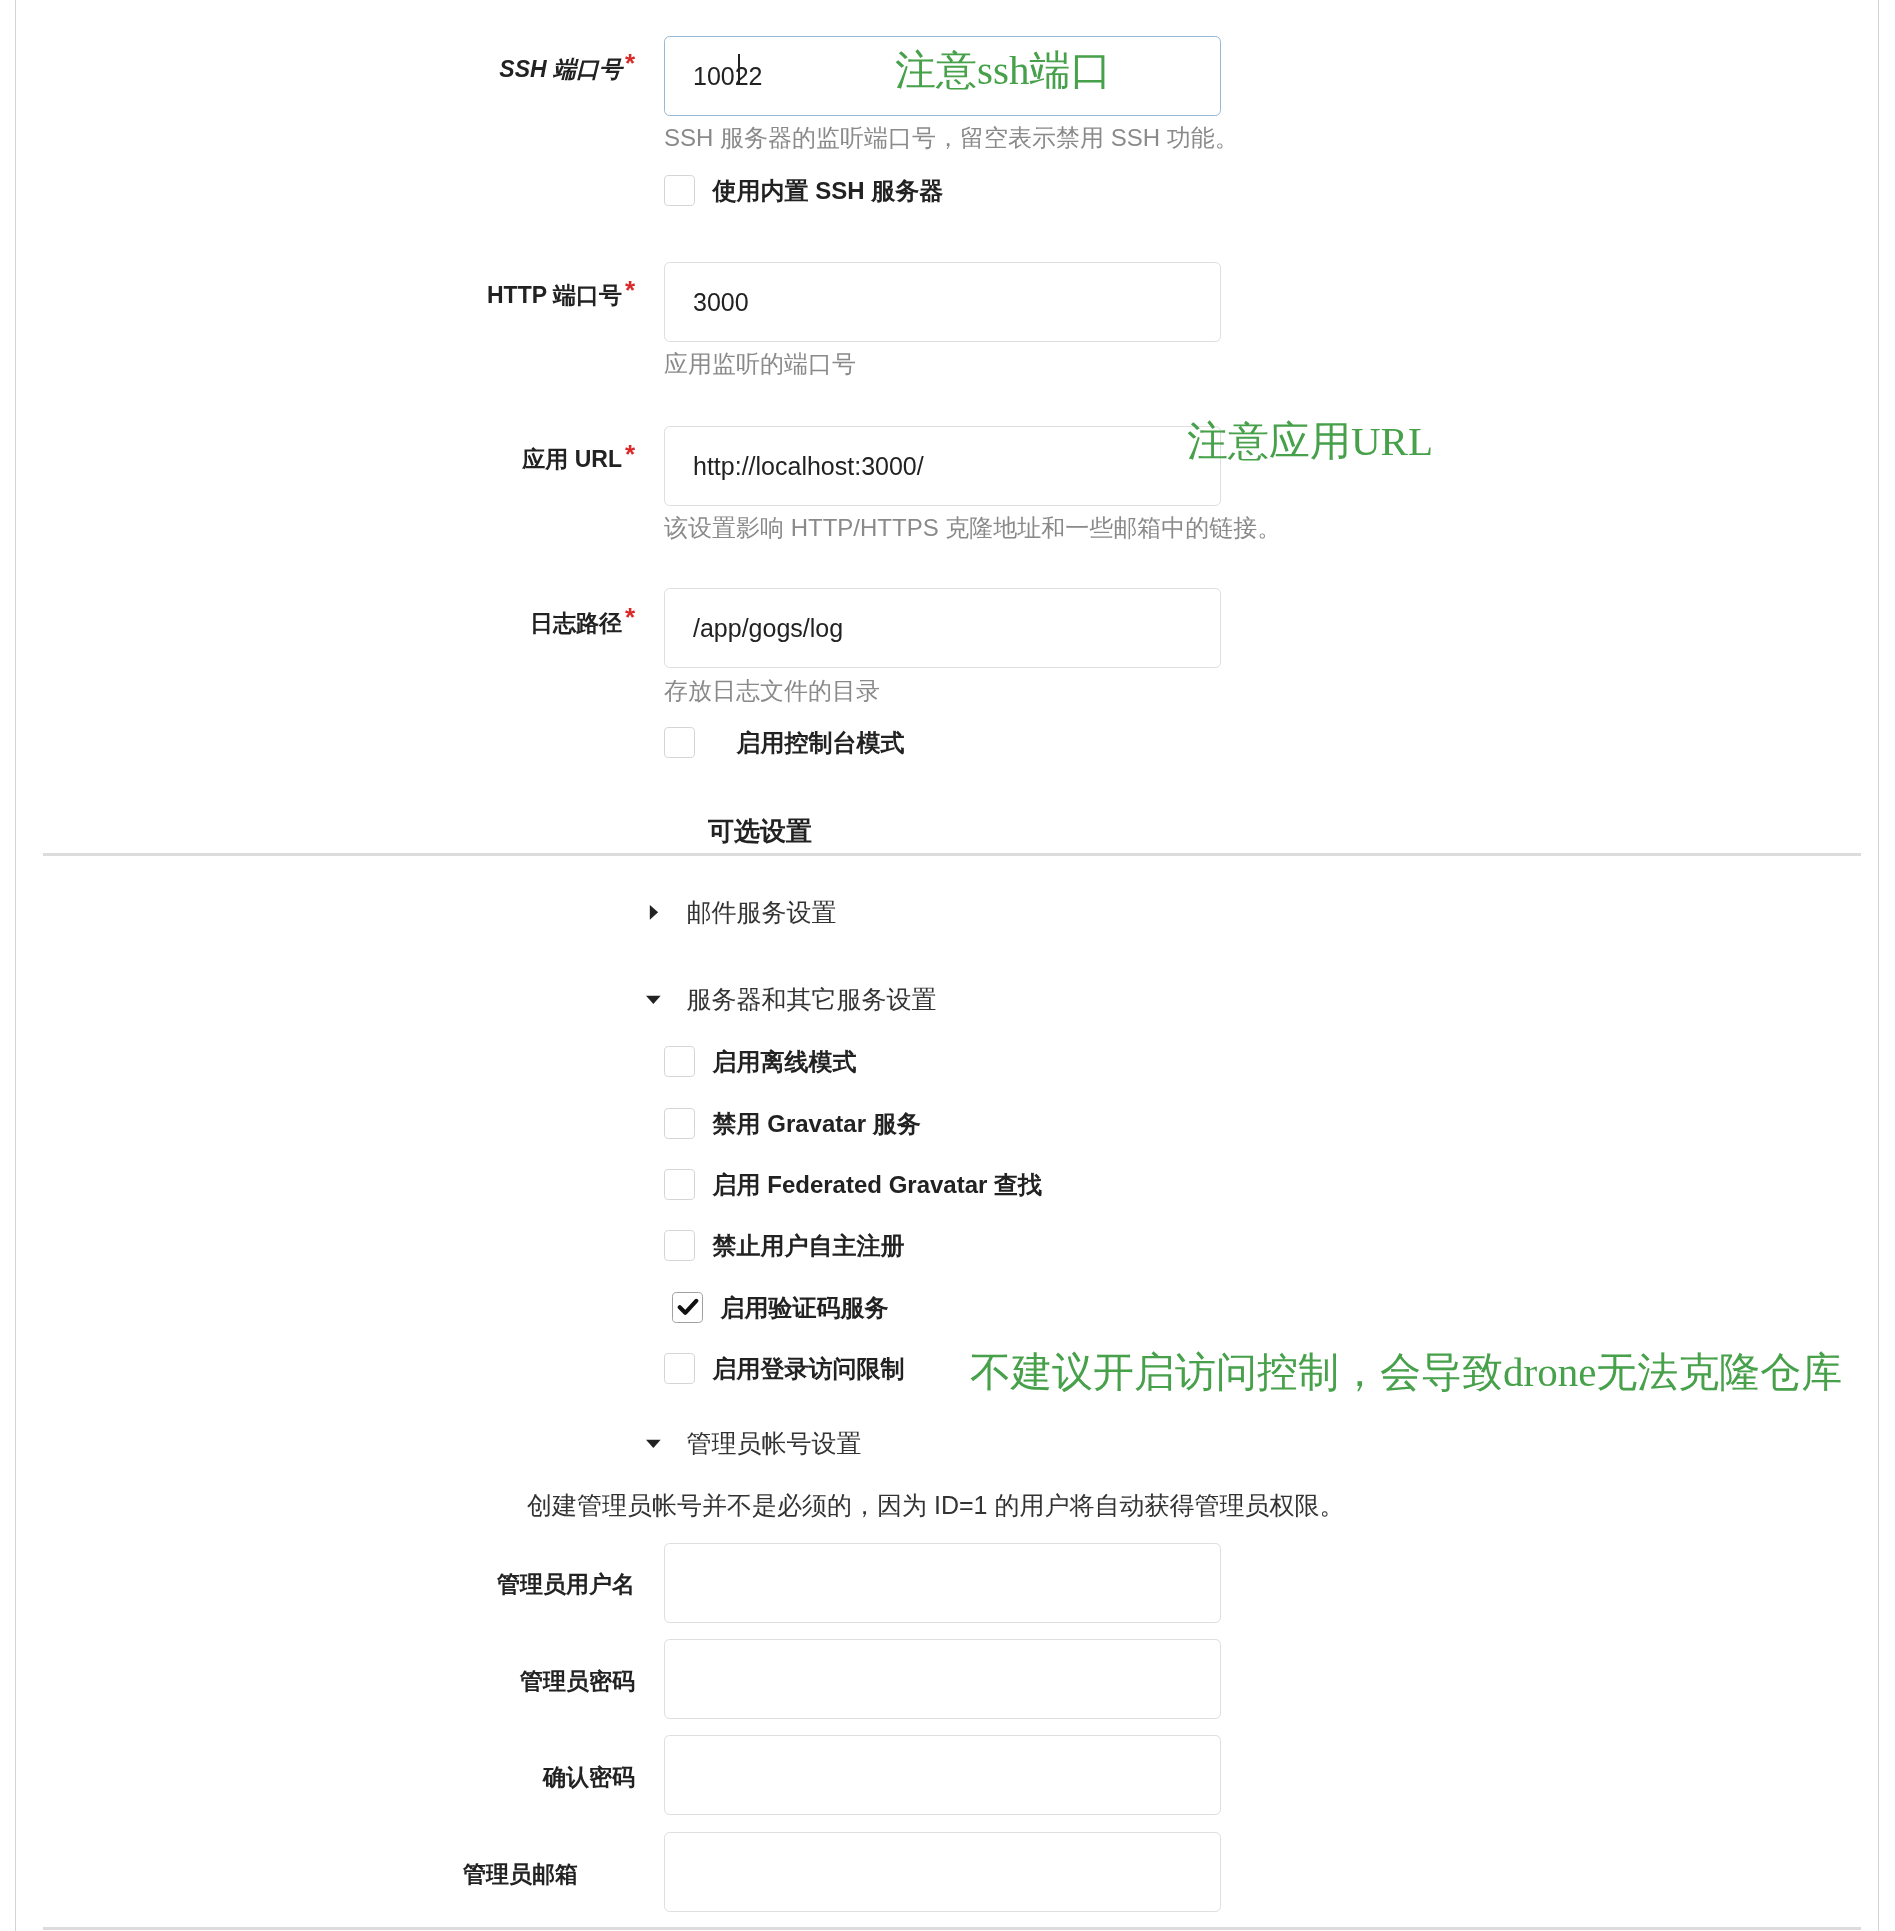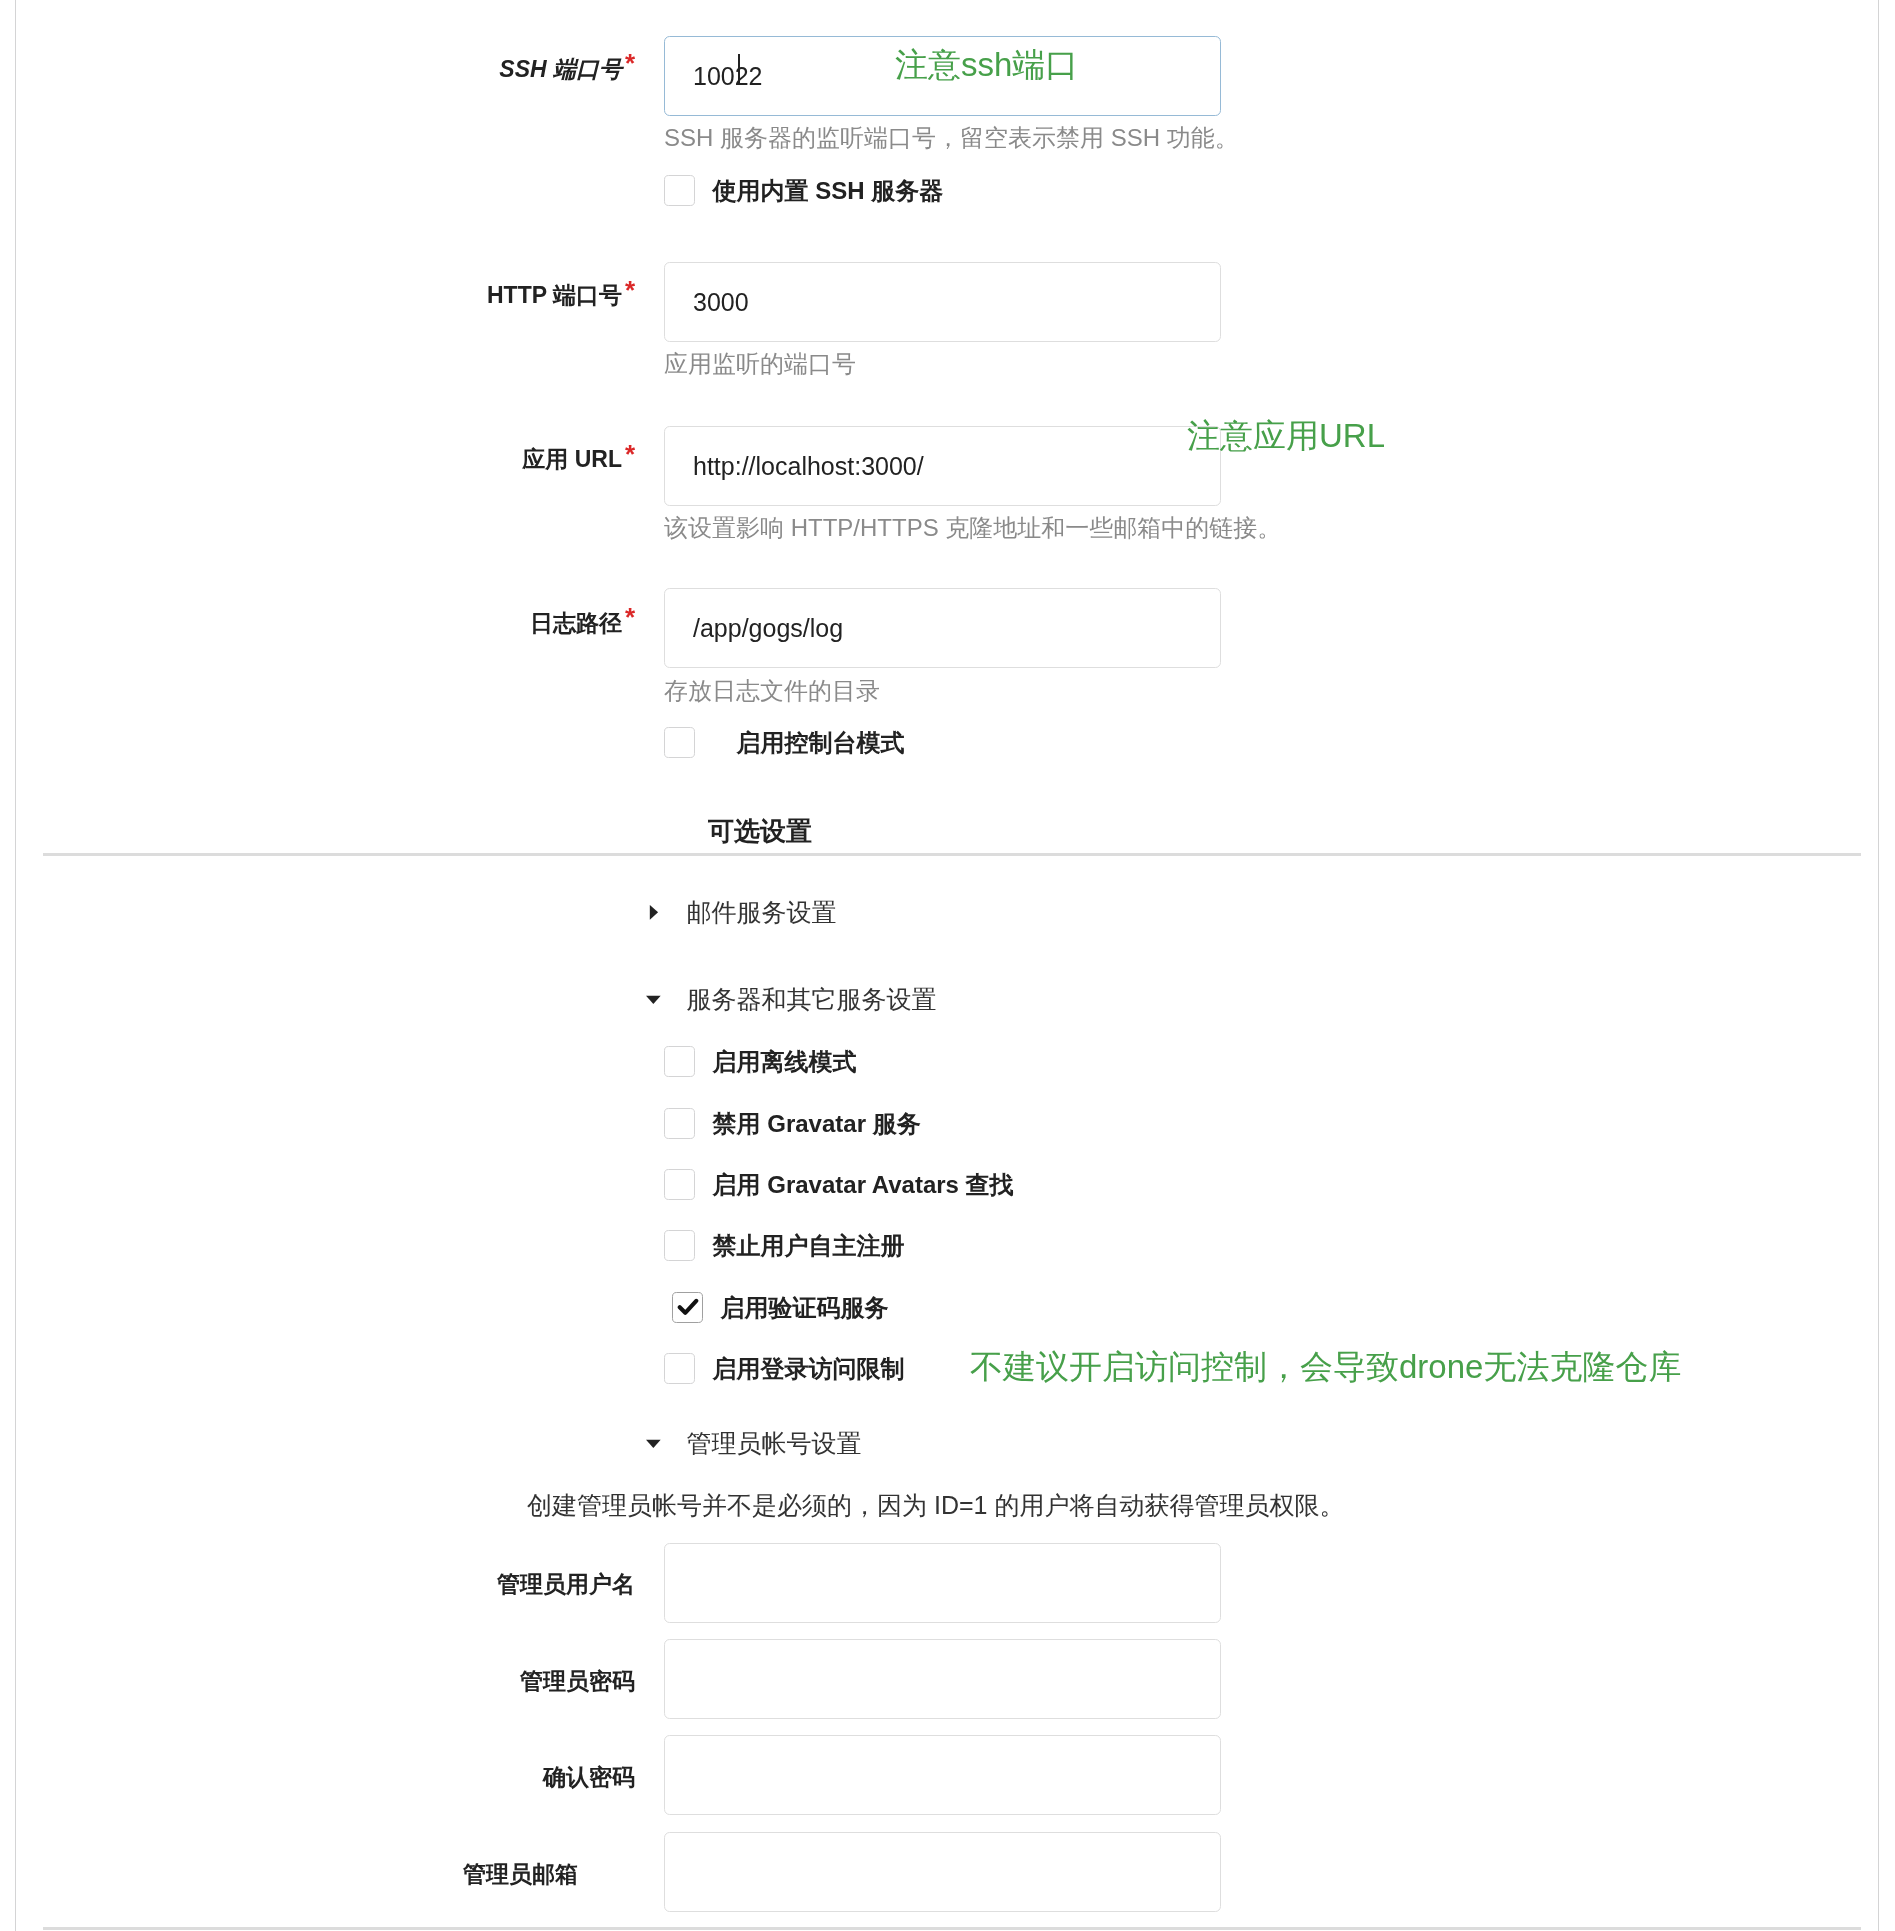--- a/index.html
+++ b/index.html
@@ -14,21 +14,21 @@
            border: 1.9px solid #dedede; border-radius: 5.6px; background: #fff;
            font-size: 25px; color: #222; padding-left: 28px; display: flex; align-items: center;
            font-family: "Liberation Sans", sans-serif; }
   .input.focus { border-color: #96bad6; }
   .help { position: absolute; left: 664px; font-size: 24px; color: #8a8a8a; white-space: nowrap; }
   .cb-row { position: absolute; left: 664px; height: 33px; display: flex; align-items: center; }
   .cb { width: 31px; height: 31px; box-sizing: border-box; border: 1.9px solid #d4d4d5;
         border-radius: 4.6px; background: #fff; display: flex; align-items: center; justify-content: center; }
   .cb.checked { border-color: #a0a0a0; }
   .cb-label { margin-left: 17.6px; font-size: 24px; font-weight: bold; color: #222; white-space: nowrap; }
-  .note { position: absolute; color: #47a04a; font-size: 33px; white-space: nowrap; }
+  .note { position: absolute; color: #47a04a; font-size: 41px; white-space: nowrap; font-family: Liberation Serif, serif; }
   .section-title { position: absolute; left: 0; width: 1520px; text-align: center;
                    font-size: 26px; font-weight: bold; color: #222; }
   .hr { position: absolute; left: 43px; width: 1818px; height: 2.8px; background: #dcdcdc; }
   .toggle { position: absolute; display: flex; align-items: center; font-size: 25px; color: #333; white-space: nowrap; }
   .tri { width: 30px; display: inline-flex; justify-content: center; margin-right: 18.6px; }
   .caret { position: absolute; left: 738px; top: 54px; width: 1.9px; height: 30px; background: #222; }
   .info { position: absolute; left: 0; width: 1896px; text-align: left; font-size: 25px; color: #333; white-space: nowrap; }
 </style>
 </head>
 <body>
@@ -106,21 +106,21 @@
 <div class="cb-row" style="top:1045px;">
   <div class="cb"></div>
   <span class="cb-label">启用离线模式</span>
 </div>
 <div class="cb-row" style="top:1107px;">
   <div class="cb"></div>
   <span class="cb-label">禁用 Gravatar 服务</span>
 </div>
 <div class="cb-row" style="top:1168px;">
   <div class="cb"></div>
-  <span class="cb-label">启用 Gravatar Avatars 查找</span>
+  <span class="cb-label">启用 Federated Gravatar 查找</span>
 </div>
 <div class="cb-row" style="top:1229px;">
   <div class="cb"></div>
   <span class="cb-label">禁止用户自主注册</span>
 </div>
 <div class="cb-row" style="top:1291px;margin-left:8px;">
   <div class="cb checked">
     <svg width="22" height="18.6" viewBox="0 0 24 20">
         <polyline points="3,10 9,16 21,3" fill="none" stroke="#111" stroke-width="4.5" stroke-linecap="round" stroke-linejoin="round"></polyline>
       </svg>

